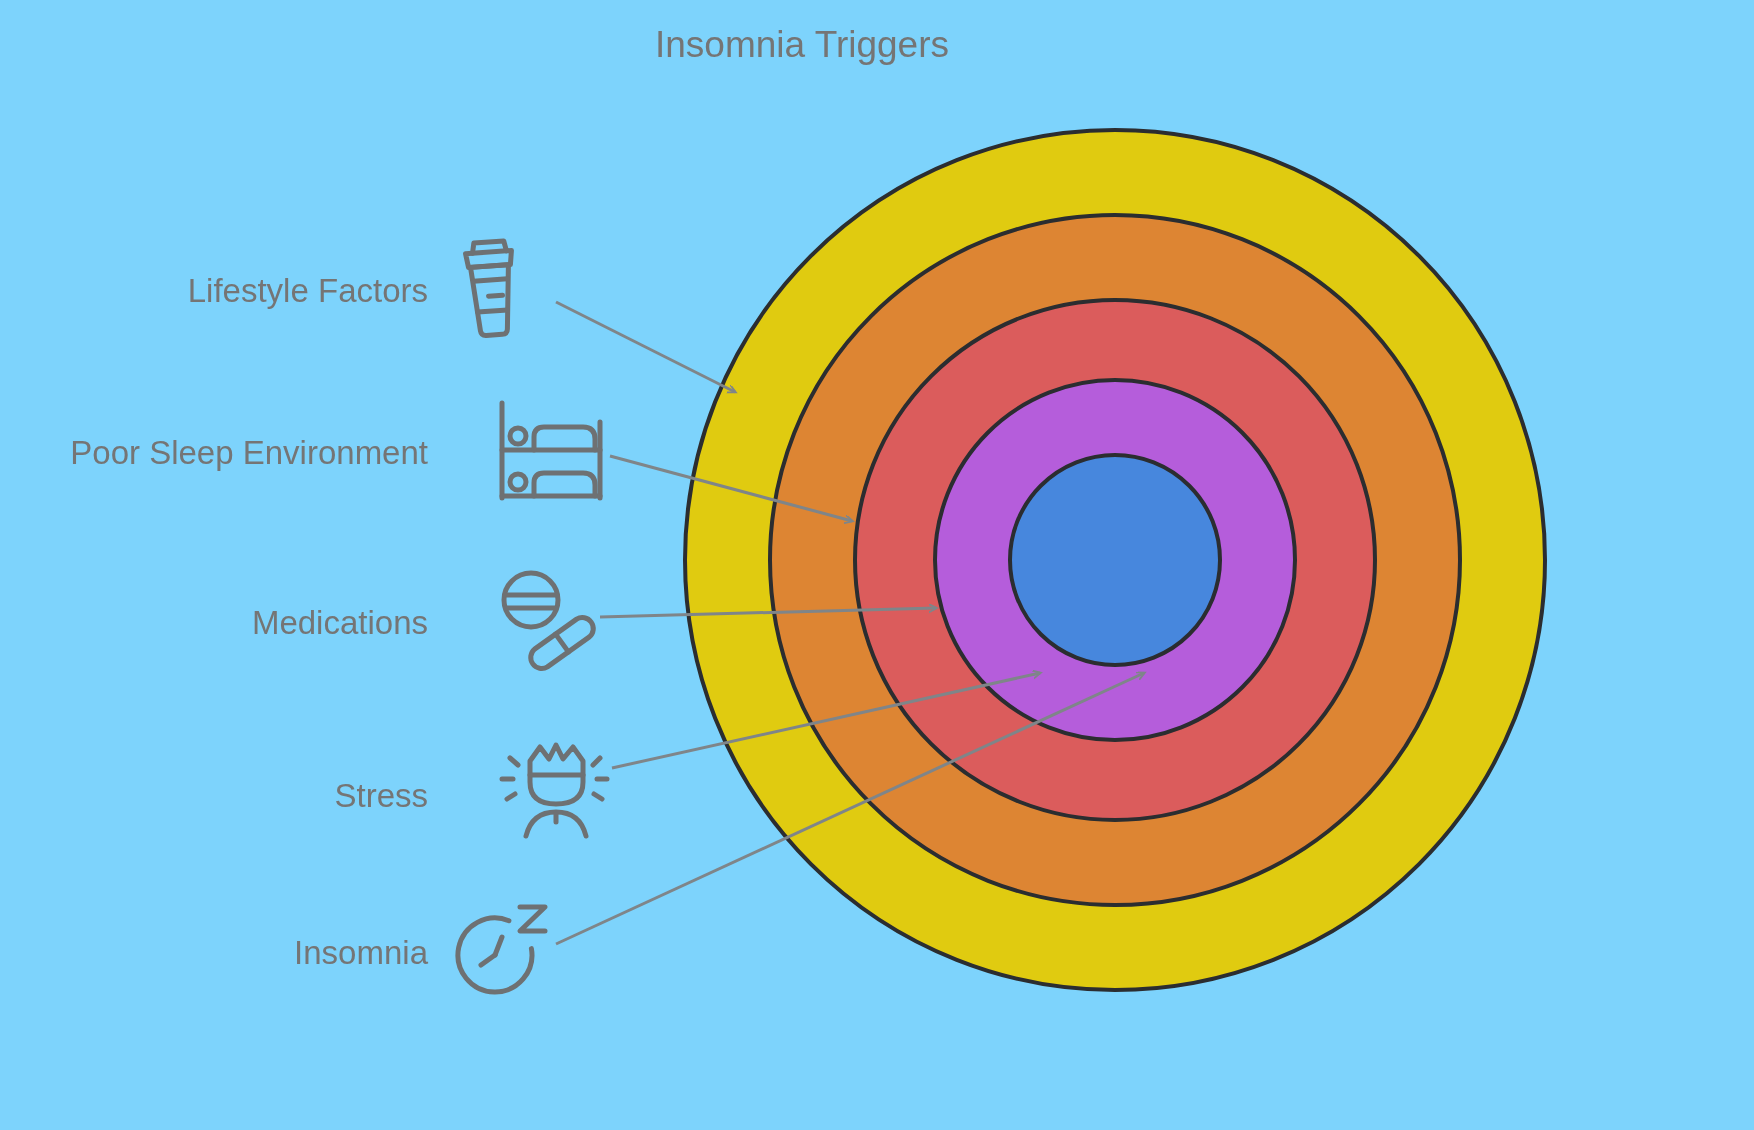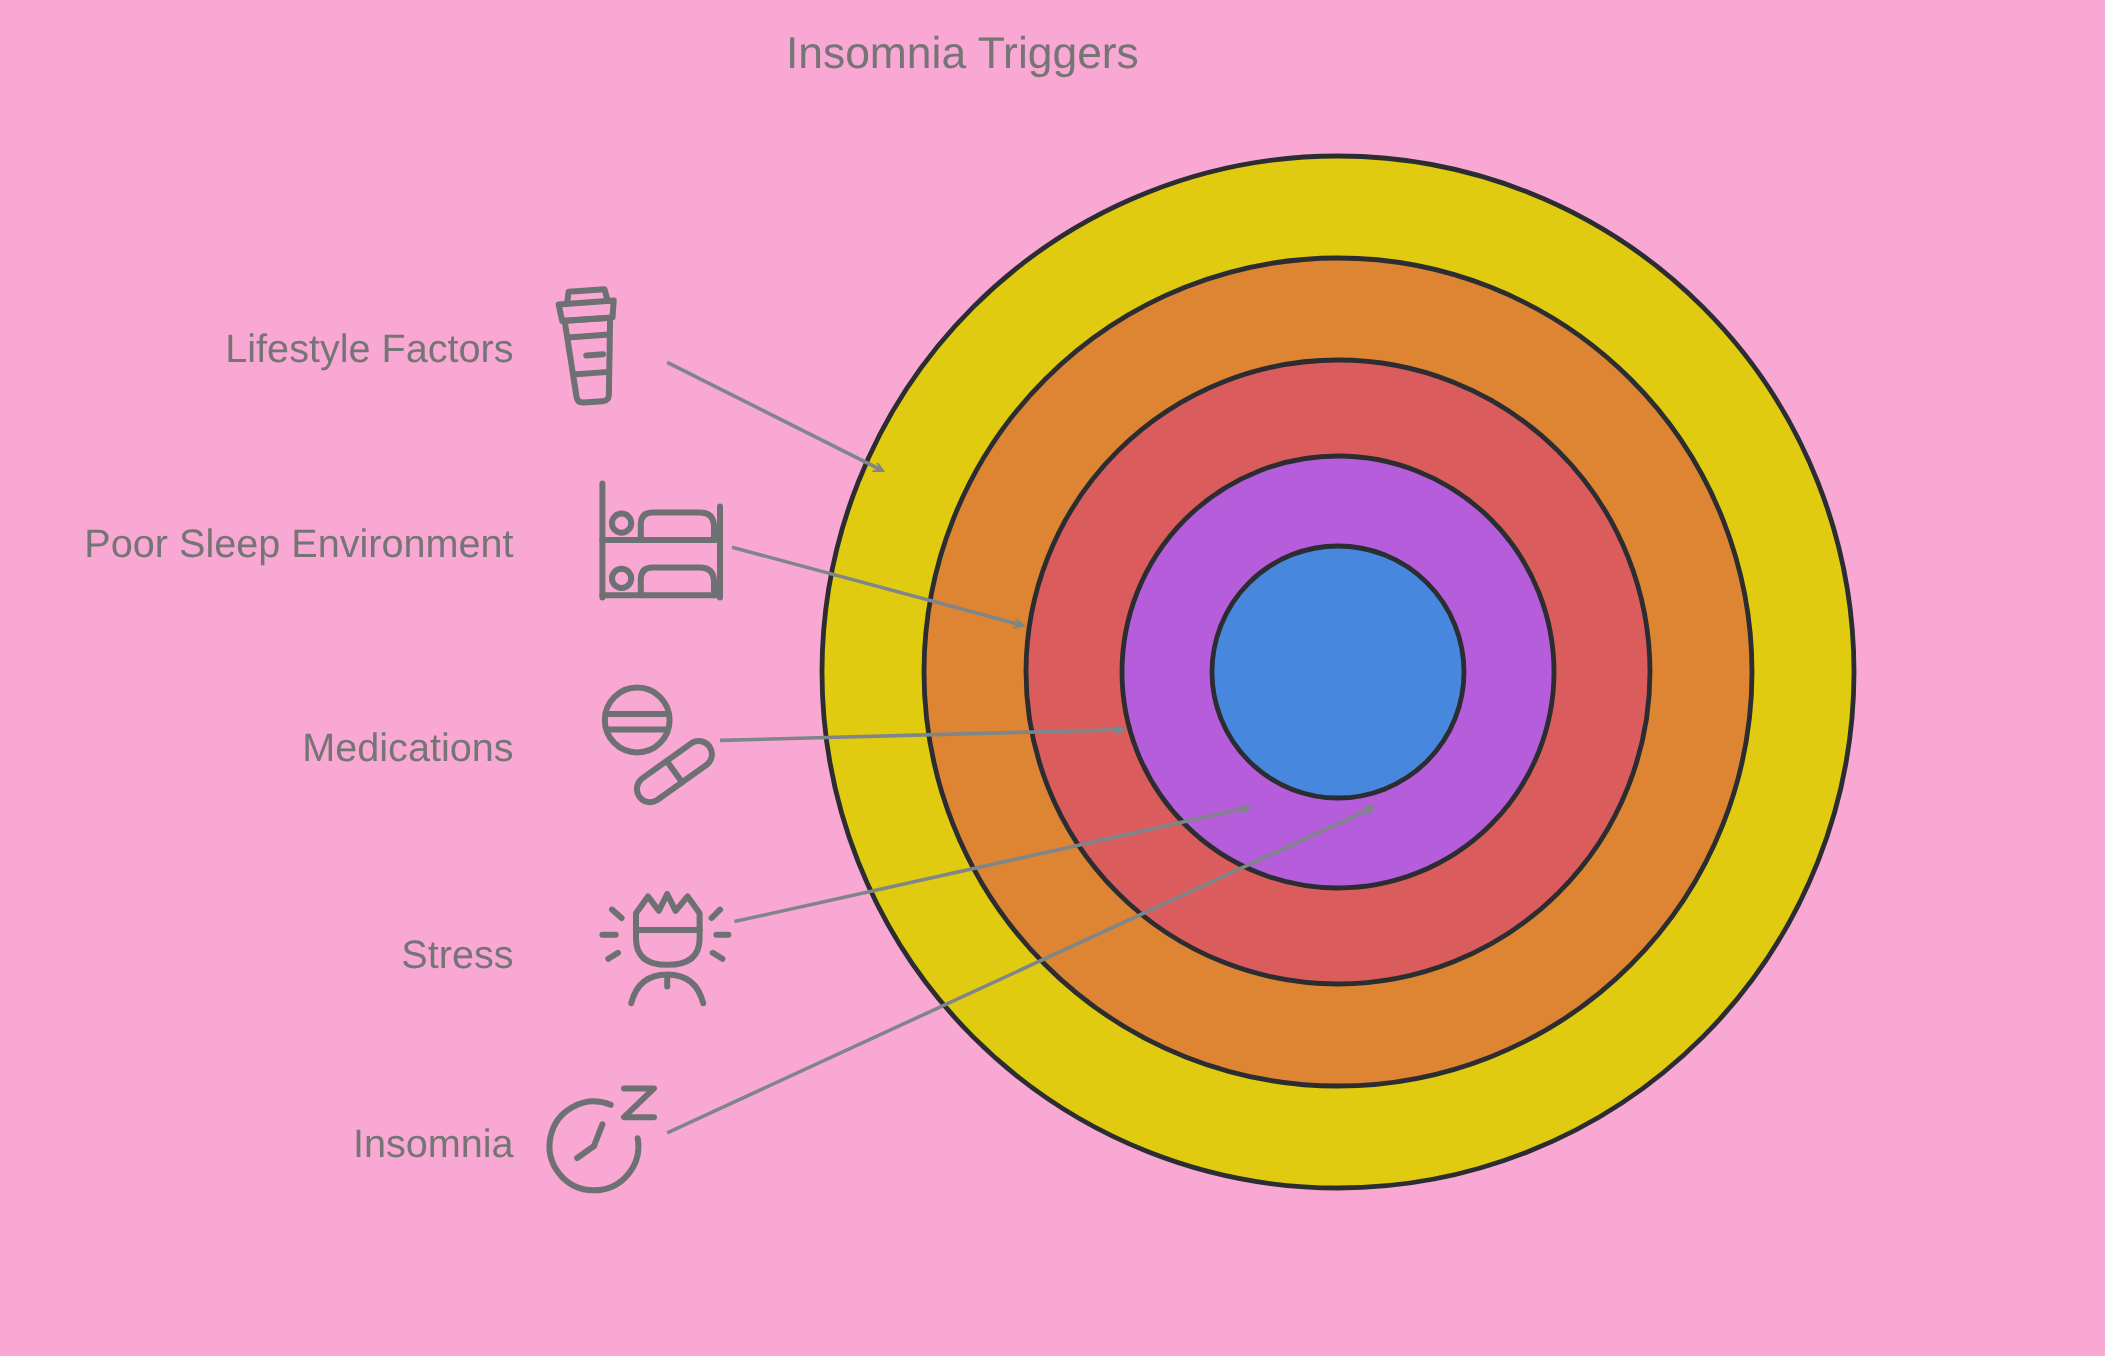--- a/index.html
+++ b/index.html
@@ -1,16 +1,16 @@
 <!DOCTYPE html>
 <html><head>
 <meta charset="utf-8">
 <style>
   html,body{margin:0;padding:0;background:#ffffff;}
-  .stage{position:relative;width:1754px;height:1130px;background:#f9a8d4;overflow:hidden;}
+  .stage{position:relative;width:1754px;height:1130px;background:#7dd3fc;overflow:hidden;}
   svg text{font-family:"Liberation Sans","DejaVu Sans",sans-serif;}
   .title-text{font-size:37px;}
   .row-label{font-size:33px;}
   .icon{fill:none;stroke-width:5;stroke-linecap:round;stroke-linejoin:round;}
   .ring{stroke-width:4;}
   .arrow{stroke-width:3;fill:none;}
 </style>
 </head>
 <body>
 

